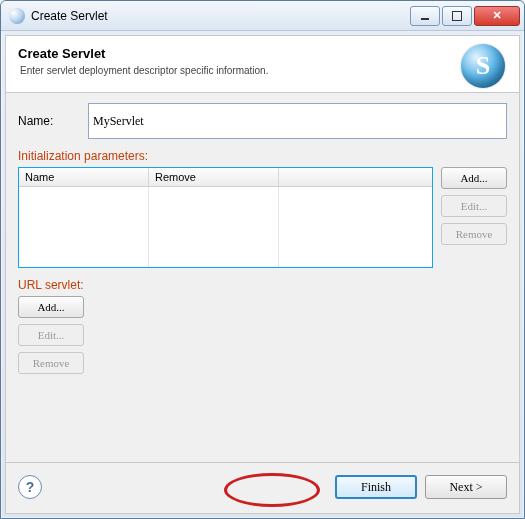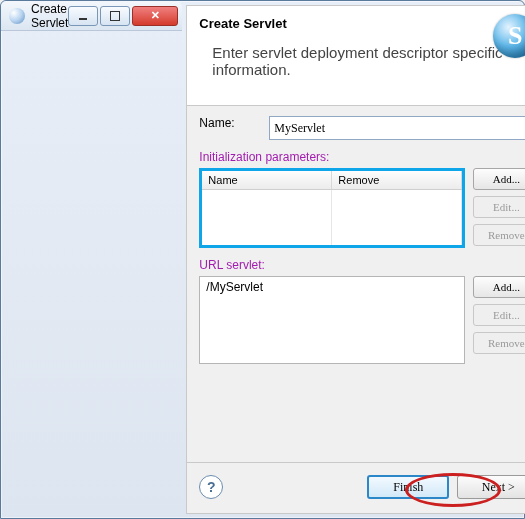--- a/index.html
+++ b/index.html
@@ -10,21 +10,21 @@
     font-size: 12px;
     background: #f0f0f0;
     width: 525px; height: 519px;
     overflow: hidden;
   }
   .window {
     width: 525px; height: 519px;
     background: linear-gradient(#e8eef7,#dde5f0);
     border: 1px solid #5a7a9c;
     border-radius: 6px 6px 0 0;
-    display: flex; flex-direction: row;
+    display: flex; flex-direction: column;
     box-shadow: inset 0 0 0 1px rgba(255,255,255,0.5);
   }
   .titlebar {
     height: 30px;
     display: flex; align-items: center;
     padding: 0 0 0 8px;
     background: linear-gradient(#f3f7fc,#dbe6f2);
     border-bottom: 1px solid #b9c7d8;
     border-radius: 6px 6px 0 0;
   }
@@ -39,35 +39,35 @@
     background: linear-gradient(#f8fbff,#d7e4f2); }
   .tbtn.min::before{content:"";width:8px;height:2px;background:#333;margin-top:6px;}
   .tbtn.max::before{content:"";width:8px;height:8px;border:1px solid #333;}
   .tbtn.close{ width:46px; background: linear-gradient(#f08080,#d43b2c); color:#fff; border-color:#9b3028;}
   .tbtn.close::before{content:"✕"; font-weight:bold;}
   .client { flex:1; margin:4px; background:#f0f0f0; border:1px solid #c9c9c9;
     display:flex; flex-direction:column; }
   .banner { background:#fff; border-bottom:1px solid #c9c9c9;
     padding:10px 12px 14px; display:flex; align-items:flex-start; position:relative;}
   .banner .txt h2 { margin:0 0 4px; font-size:13px; font-weight:bold;}
-  .banner .txt p { margin:13px; color:#444; font-size:15px;}
+  .banner .txt p { margin:2px; color:#444; font-size:10px;}
   .banner .bigicon { position:absolute; right:14px; top:8px; width:44px;height:44px;
     border-radius:50%;
     background: radial-gradient(circle at 35% 30%, #e4f3ff 0%, #5fb8ea 45%, #0a6fb0 100%);
     box-shadow: inset -4px -6px 8px rgba(0,0,0,0.25), 0 0 2px rgba(0,0,0,0.3);
     display:flex; align-items:center; justify-content:center;
     color:#fff; font:bold 26px/1 Georgia,serif;}
   .content { flex:1; padding:10px 12px 6px; overflow:auto;}
-  .row { display:flex; align-items:flex-start; margin-bottom:6px;}
+  .row { display:flex; align-items:center; margin-bottom:6px;}
   .row label { width:70px; color:#000;}
-  .row input[type=text] { flex:1; height:24px; border:1px solid #90a8c5;
+  .row input[type=text] { flex:1; height:36px; border:1px solid #90a8c5;
     background:#fff; font:12px "Segoe UI"; padding:0 4px;}
-  .section-label { margin-top:10px; margin-bottom:4px; color:#a21caf;}
+  .section-label { margin-top:10px; margin-bottom:4px; color:#c2410c;}
   .grid-area { display:flex; gap:8px; align-items:flex-start;}
-  .grid { flex:1; border:3px solid #0ea5e9; background:#fff; height:80px;
+  .grid { flex:1; border:1px solid #0ea5e9; background:#fff; height:101px;
     display:flex; flex-direction:column;}
   .grid-h { display:flex; background:linear-gradient(#fdfdfd,#ececec);
     border-bottom:1px solid #cfcfcf);}
   .grid-h { display:flex; background:linear-gradient(#fdfdfd,#ececec);
     border-bottom:1px solid #cfcfcf;}
   .grid-h div { padding:3px 6px; border-right:1px solid #d8d8d8; font-size:11px;}
   .col1{width:130px}.col2{width:130px}.col3{flex:1}
   .grid-b { flex:1; display:flex;}
   .grid-b > div { border-right:1px solid #e6e6e6;}
   .grid-b .col3{border-right:none;}
@@ -139,23 +139,20 @@
         </div>
         <div class="btncol">
           <button class="sbtn">Add...</button>
           <button class="sbtn" disabled="">Edit...</button>
           <button class="sbtn" disabled="">Remove</button>
         </div>
       </div>
 
       <div class="section-label">URL servlet:</div>
       <div class="grid-area">
-        <div class="listbox">
-          <div>/MyServlet</div>
-        </div>
         <div class="btncol">
           <button class="sbtn">Add...</button>
           <button class="sbtn" disabled="">Edit...</button>
           <button class="sbtn" disabled="">Remove</button>
         </div>
       </div>
 
     </div>
 
     <div class="footer">

